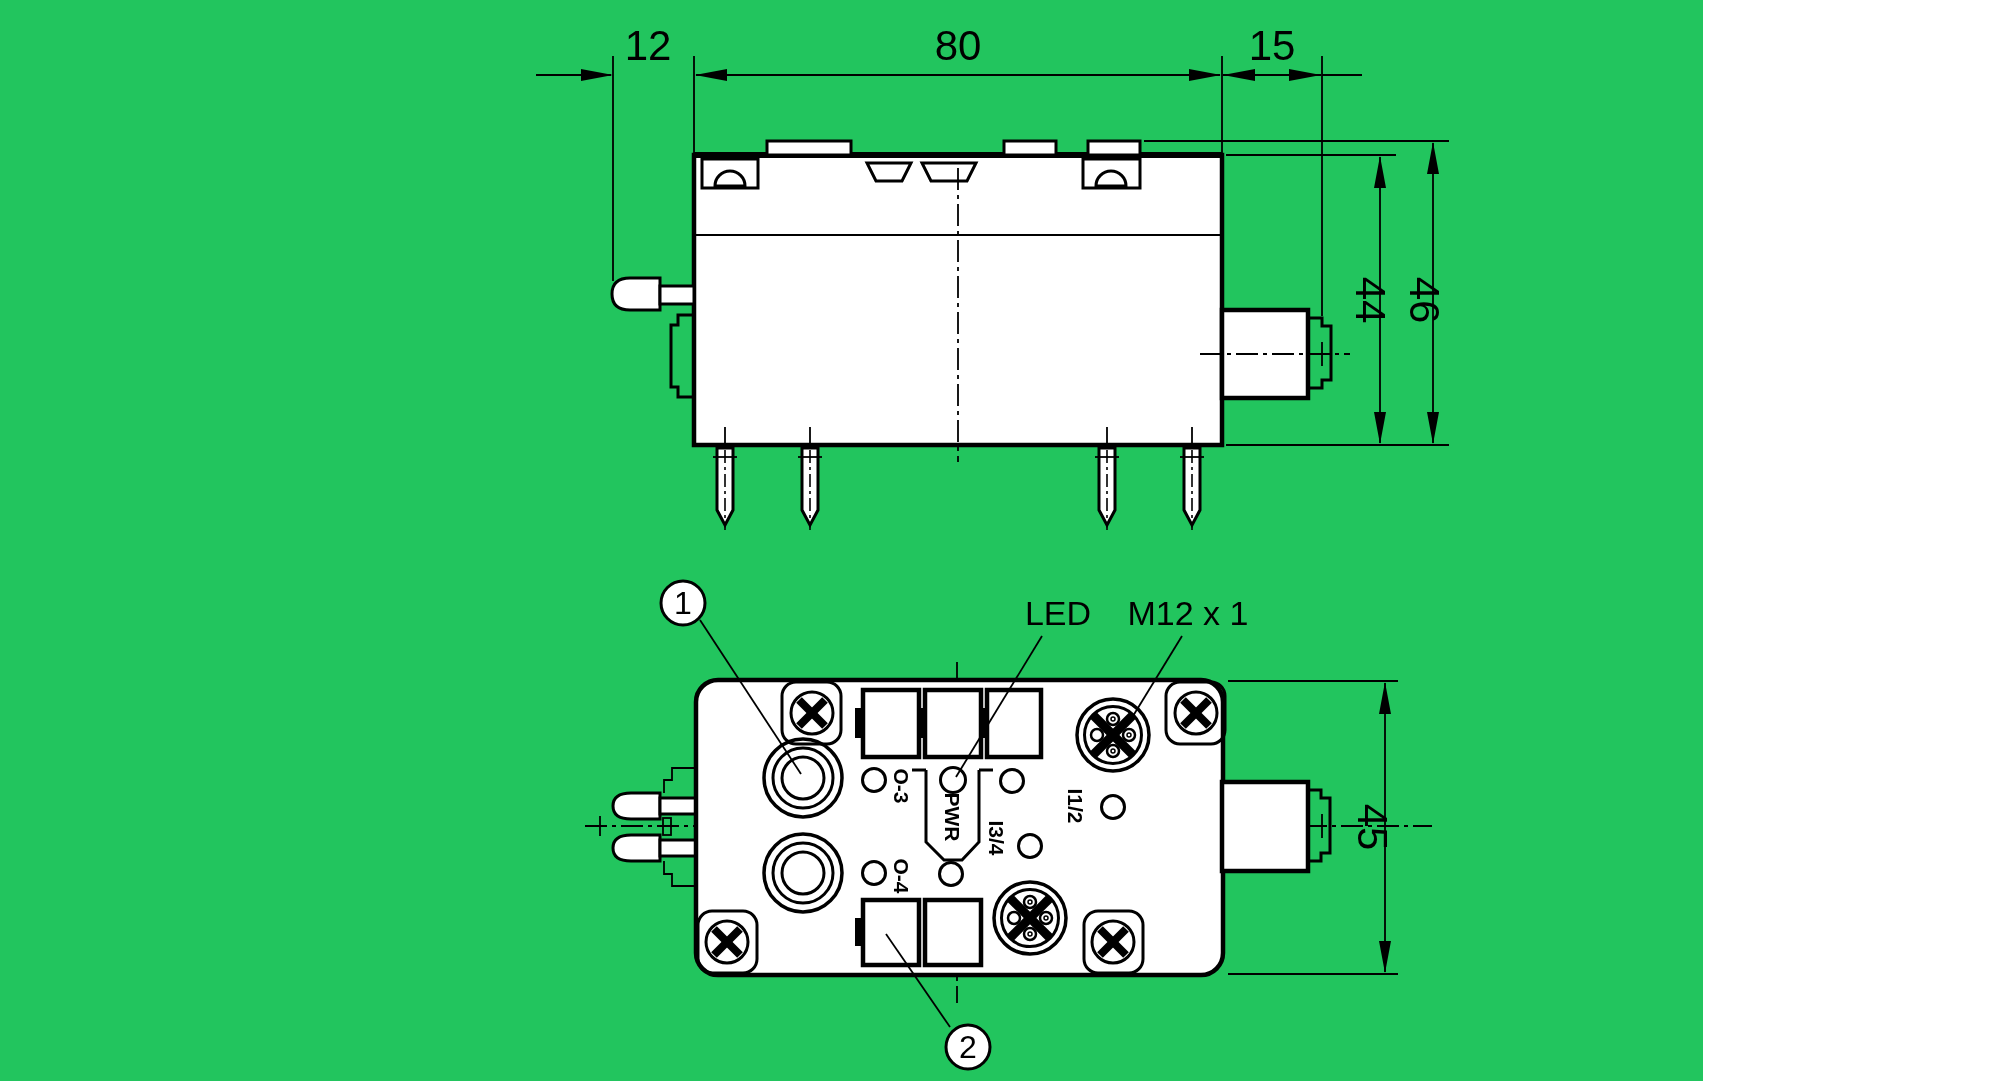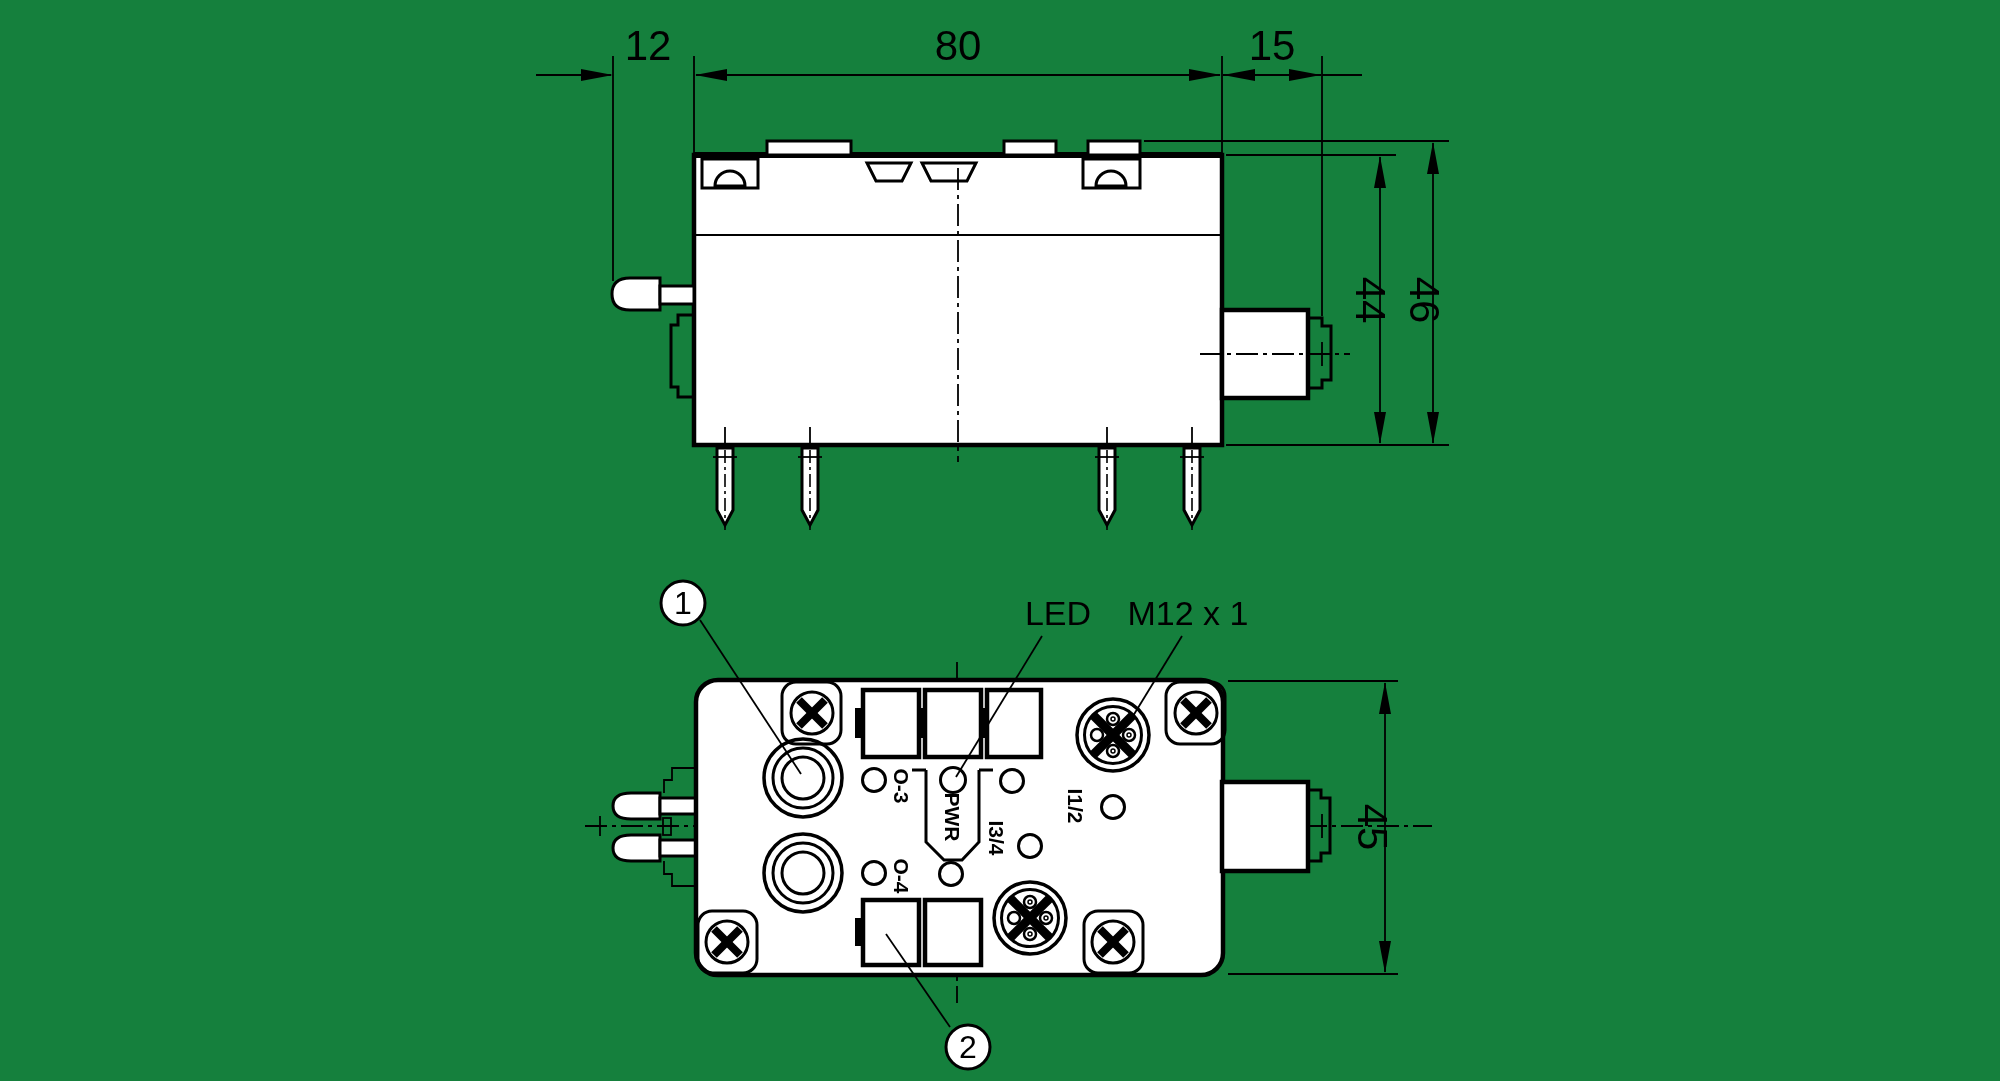--- a/index.html
+++ b/index.html
@@ -1,16 +1,16 @@
 <!DOCTYPE html>
 <html><head>
 <meta charset="utf-8">
 <style>
   html,body{margin:0;padding:0;background:#ffffff;}
-  .stage{position:relative;width:2000px;height:1081px;background:#15803d;overflow:hidden;
+  .stage{position:relative;width:1703px;height:1081px;background:#22c55e;overflow:hidden;
          font-family:"Liberation Sans", sans-serif;}
   svg{display:block}
   .ln   {stroke:#000;fill:none;}
   .thick{stroke-width:4.5;}
   .med  {stroke-width:3;}
   .thin {stroke-width:1.8;}
   .cl   {stroke:#000;stroke-width:1.8;fill:none;stroke-dasharray:22 5 4 5;}
   .clp  {stroke:#000;stroke-width:1.6;fill:none;stroke-dasharray:13 4 3 4;}
   .arrow{fill:#000;stroke:none;}
   .wfill{fill:#fff;}

